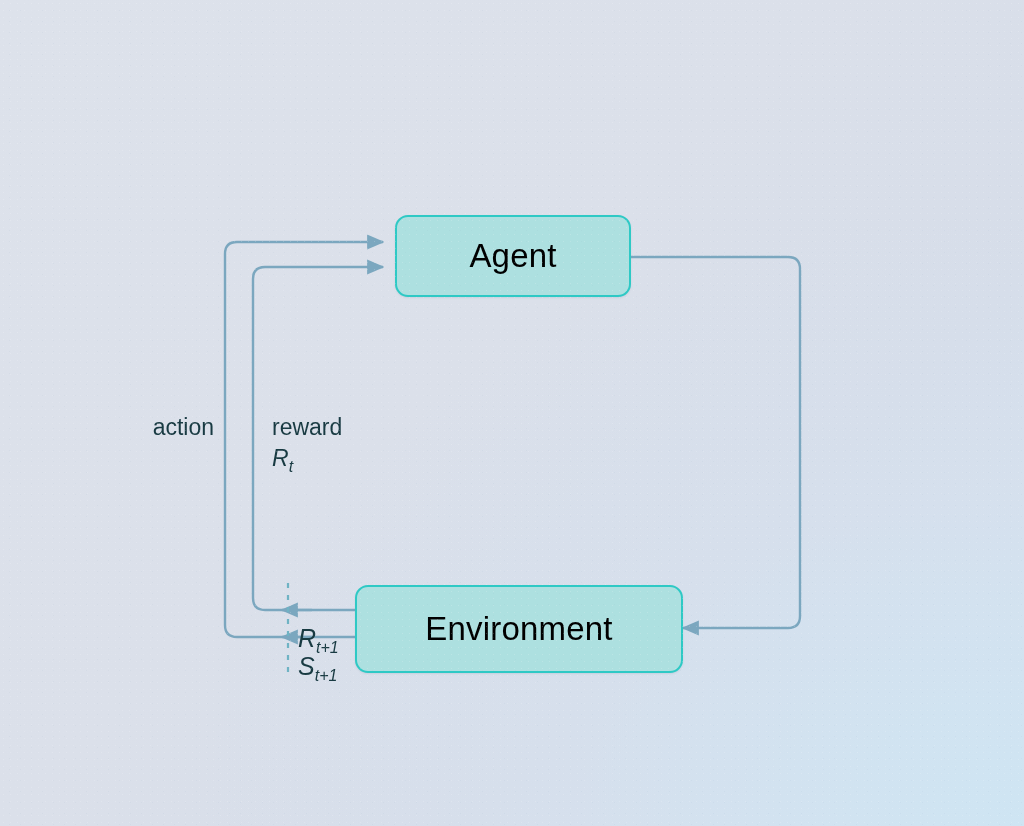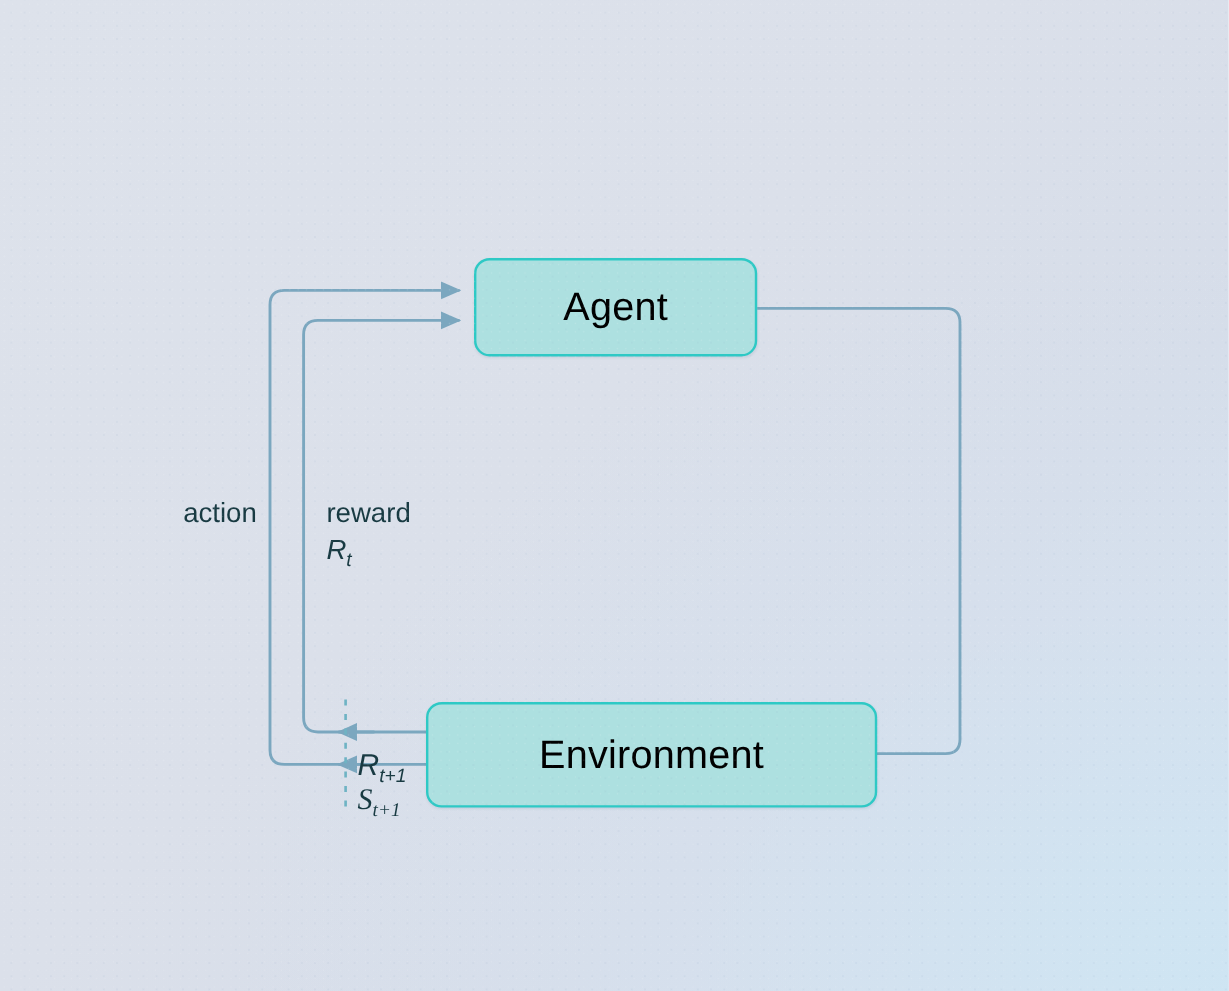--- a/index.html
+++ b/index.html
@@ -71,21 +71,21 @@
   }
   #node-agent {
     left: 395px;
     top: 215px;
     width: 236px;
     height: 82px;
   }
   #node-environment {
     left: 355px;
     top: 585px;
-    width: 376px;
+    width: 328px;
     height: 88px;
   }
 
   .edge-label {
     position: absolute;
     color: #183a42;
     font-size: 23px;
     line-height: 1.34;
     white-space: nowrap;
   }
@@ -118,21 +118,20 @@
   #label-rt1 {
     left: 298px;
     top: 578px;
     font-size: 25px;
     margin-top: 44px;
   }
   #label-st1 {
     left: 298px;
     top: 650px;
     font-size: 25px;
-    font-family: Liberation Serif, serif;
   }
 </style>
 </head>
 <body>
 
 <div id="canvas">
 
 
   <svg id="wires" viewBox="0 0 1024 826" xmlns="http://www.w3.org/2000/svg">
     <defs>

